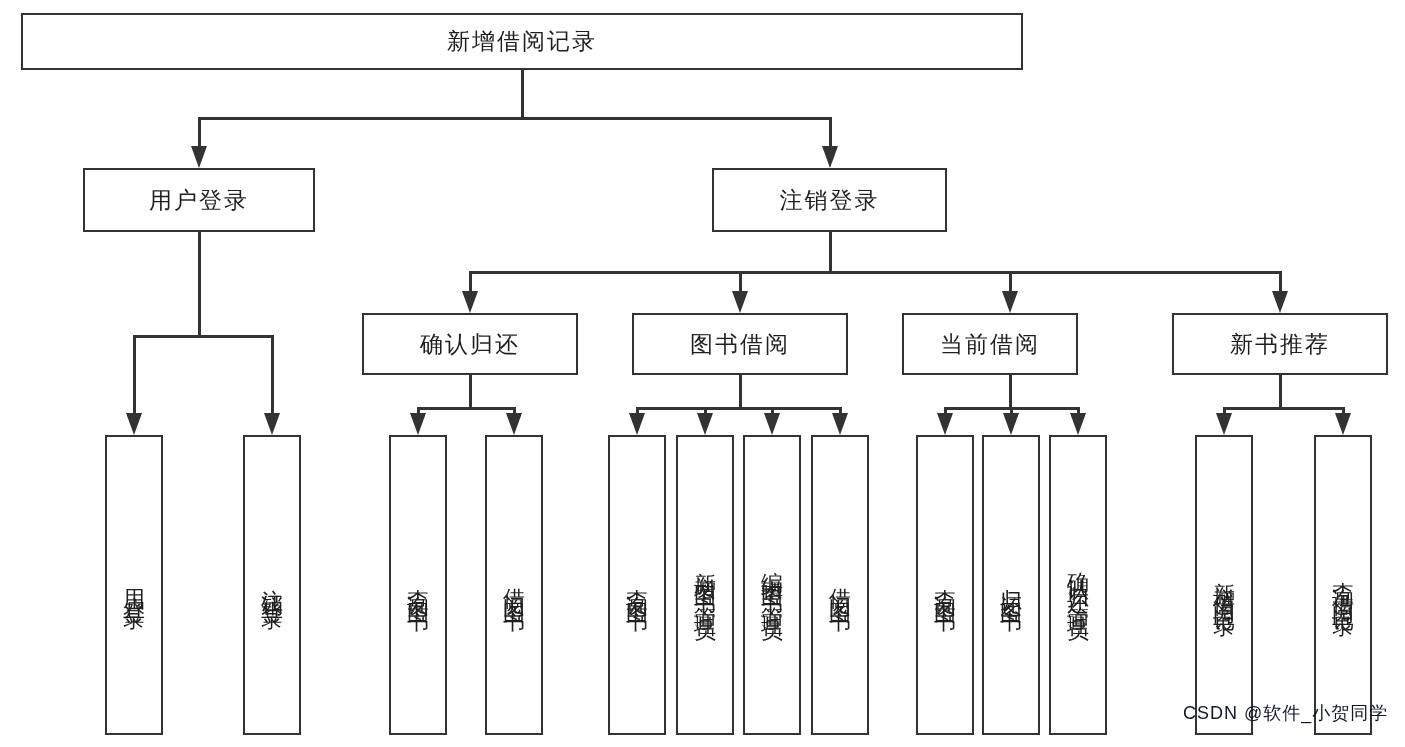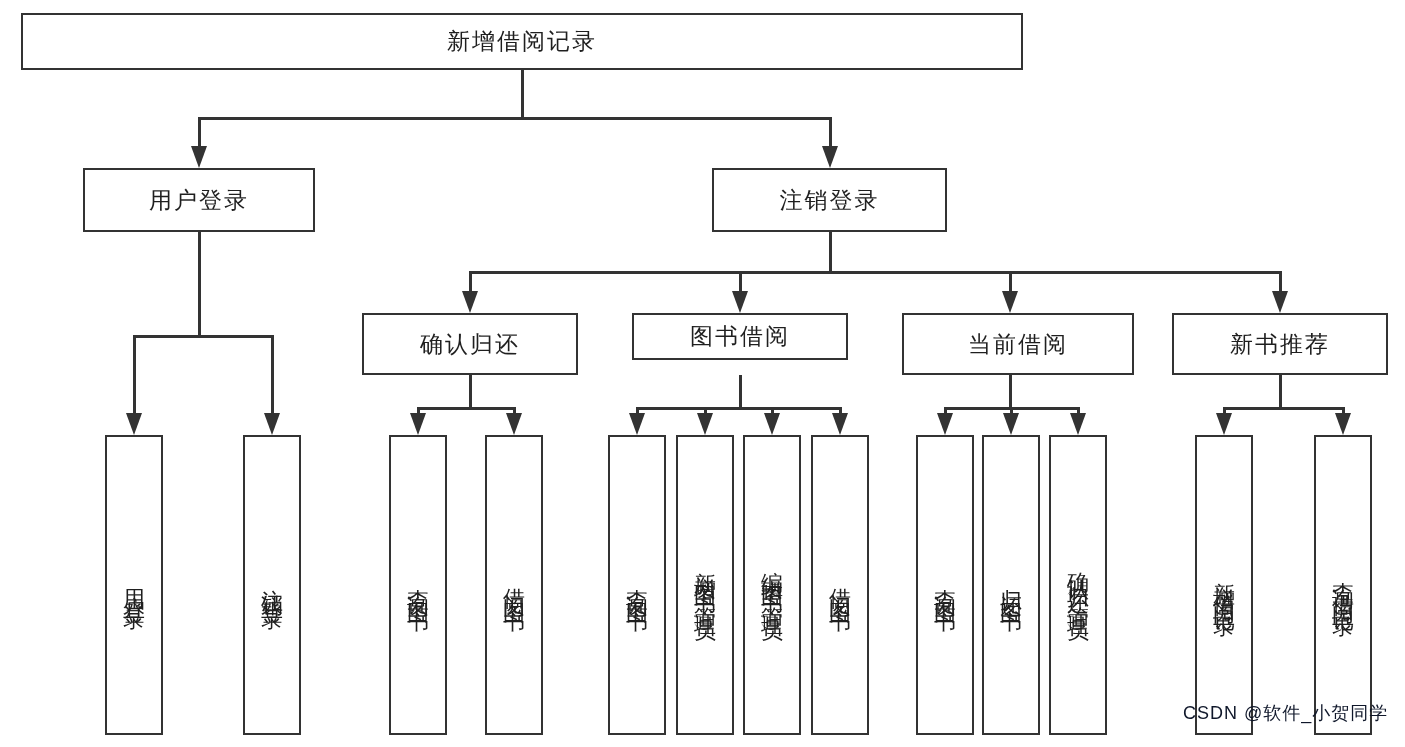--- a/index.html
+++ b/index.html
@@ -64,24 +64,24 @@
 <div class="vline" style="left:738.5px;top:272px;height:22px;"></div>
 <div class="arrow" style="left:732px;top:291px;"></div>
 <div class="vline" style="left:1008.5px;top:272px;height:22px;"></div>
 <div class="arrow" style="left:1002px;top:291px;"></div>
 <div class="vline" style="left:1278.5px;top:272px;height:22px;"></div>
 <div class="arrow" style="left:1272px;top:291px;"></div>
 
 <div class="node h" style="left:362px;top:313px;width:216px;height:62px;">
   <span class="label">确认归还</span>
 </div>
-<div class="node h" style="left:632px;top:313px;width:216px;height:47px;">
+<div class="node h" style="left:632px;top:313px;width:216px;height:62px;">
   <span class="label">图书借阅</span>
 </div>
-<div class="node h" style="left:902px;top:313px;width:232px;height:62px;text-align:right;">
+<div class="node h" style="left:902px;top:313px;width:176px;height:62px;text-align:right;">
   <span class="label">当前借阅</span>
 </div>
 <div class="node h" style="left:1172px;top:313px;width:216px;height:62px;">
   <span class="label">新书推荐</span>
 </div>
 
 <div class="vline" style="left:468.5px;top:375px;height:33px;"></div>
 <div class="hline" style="left:416.5px;top:406.5px;width:99px;"></div>
 <div class="vline" style="left:416.5px;top:408px;height:8px;"></div>
 <div class="arrow" style="left:410px;top:413px;"></div>

